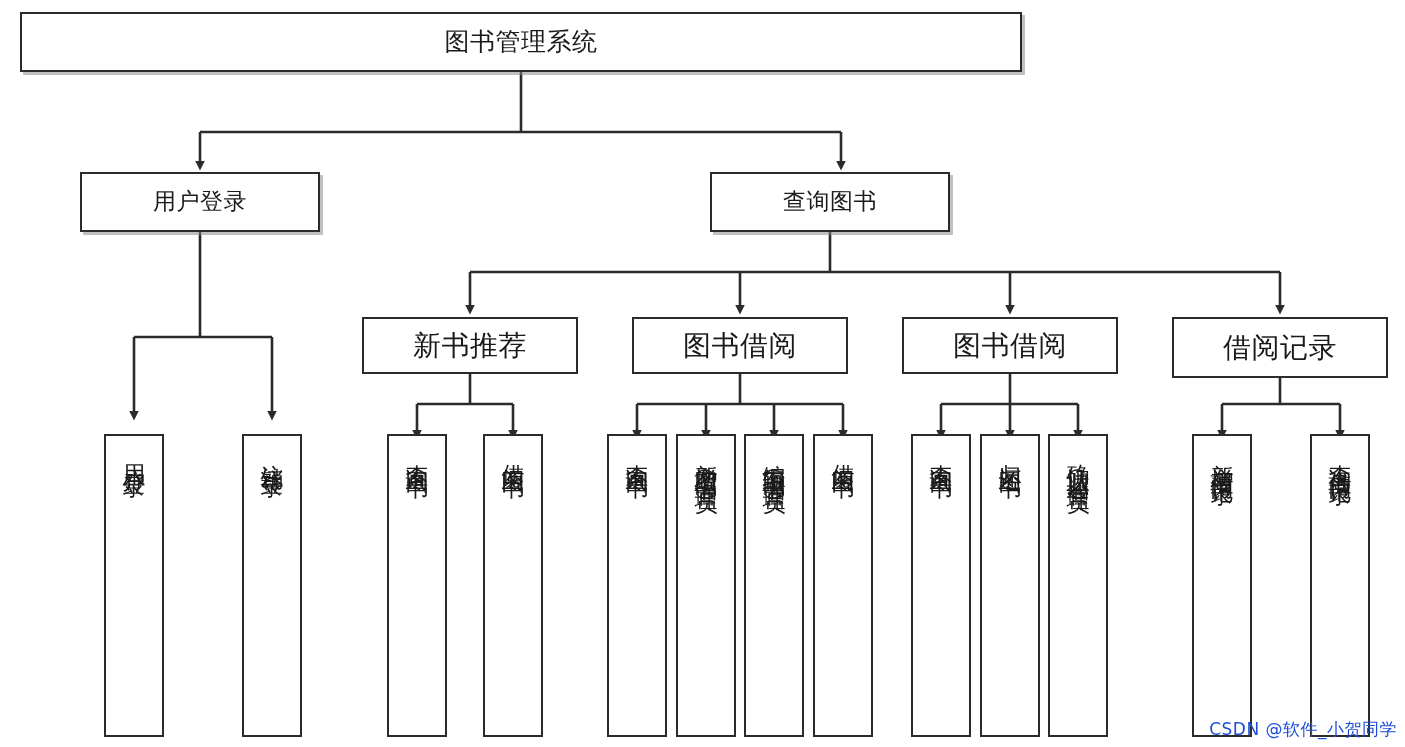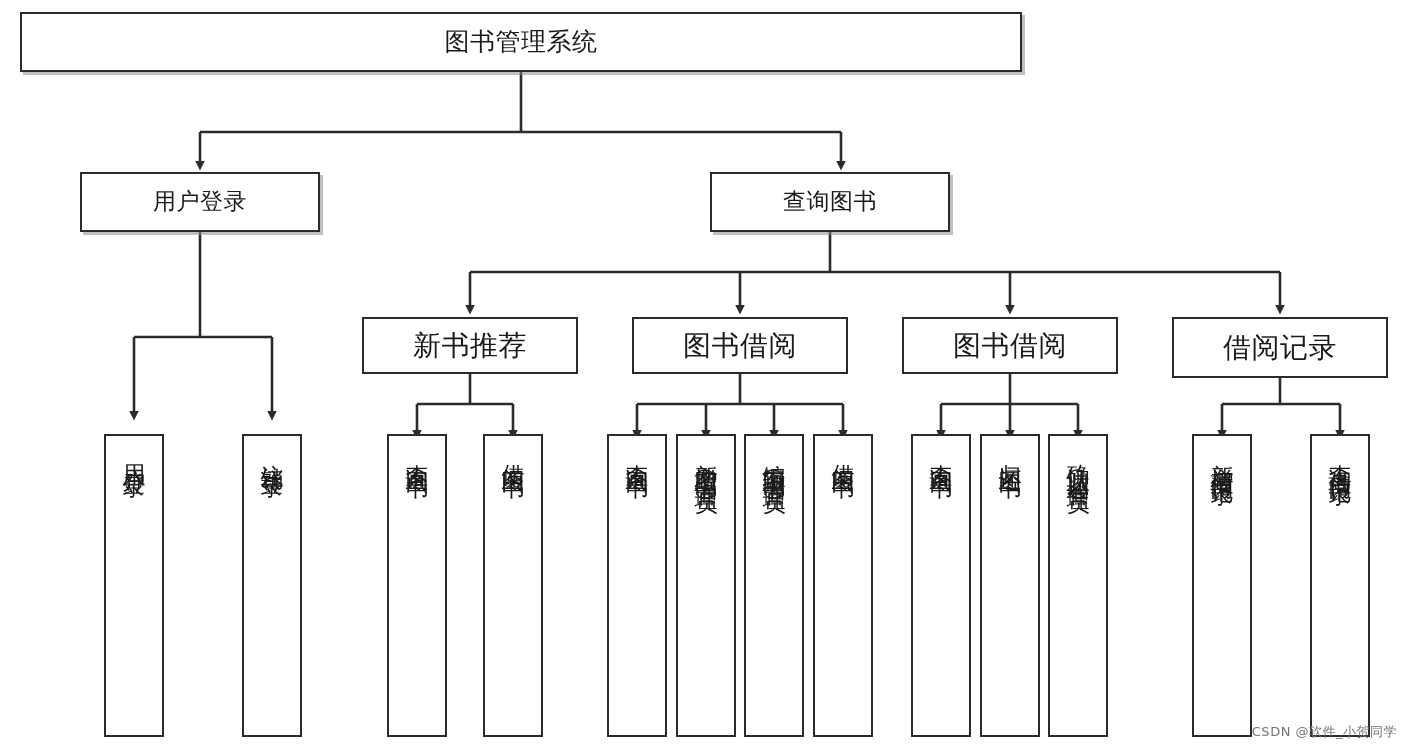--- a/index.html
+++ b/index.html
@@ -61,22 +61,22 @@
     writing-mode: vertical-rl;
     text-orientation: upright;
     font-size: 23px;
     letter-spacing: 4px;
     line-height: 1.25;
   }
   .watermark {
     position: absolute;
     right: 8px;
     bottom: 6px;
-    font-size: 13px;
-    color: #737373;
+    font-size: 17px;
+    color: #1d4ed8;
     letter-spacing: 0.5px;
     z-index: 5;
     white-space: nowrap;
   }
 </style>
 </head>
 <body>
 
 <div id="canvas">
 

